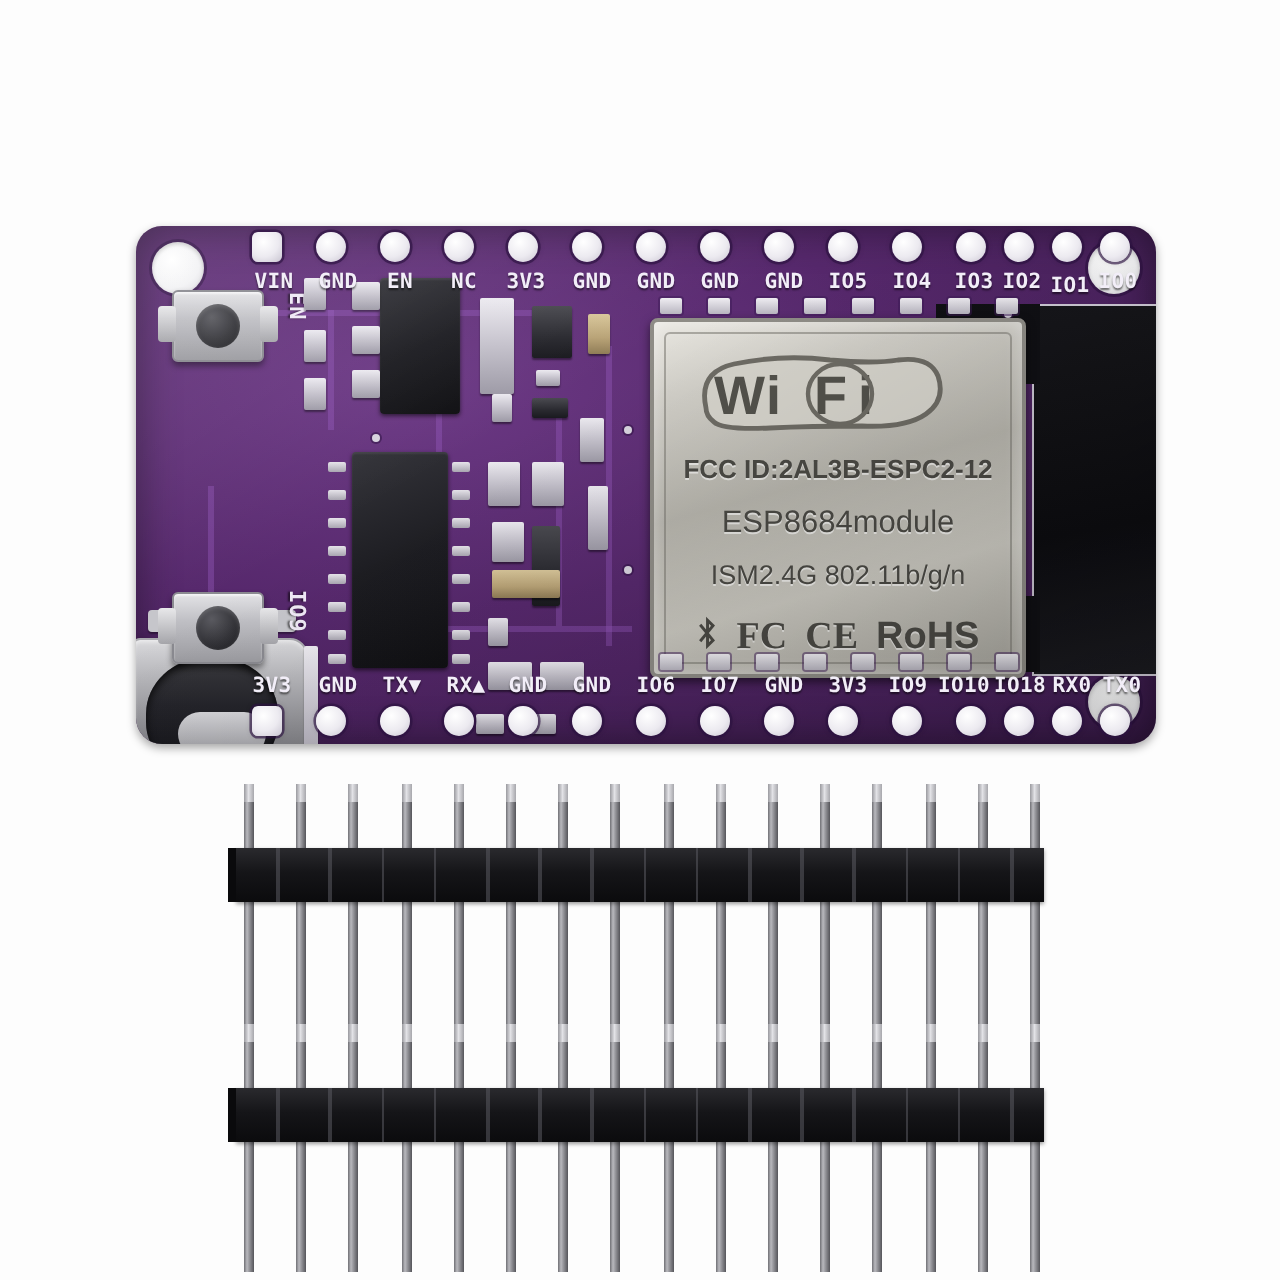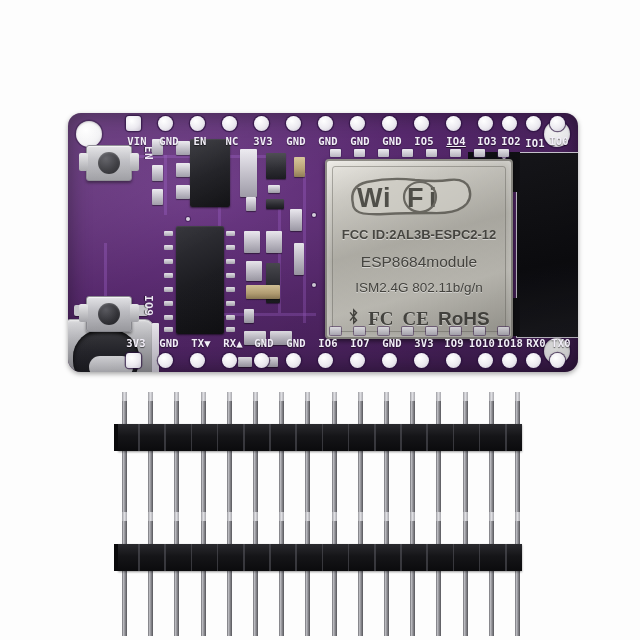--- a/index.html
+++ b/index.html
@@ -338,21 +338,21 @@
     <div class="padlbl" style="left:137px;top:135px;">VIN</div>
     <div class="padlbl" style="left:169px;top:135px;">GND</div>
     <div class="padlbl" style="left:200px;top:135px;">EN</div>
     <div class="padlbl" style="left:232px;top:135px;">NC</div>
     <div class="padlbl" style="left:263px;top:135px;">3V3</div>
     <div class="padlbl" style="left:296px;top:135px;">GND</div>
     <div class="padlbl" style="left:328px;top:135px;">GND</div>
     <div class="padlbl" style="left:360px;top:135px;">GND</div>
     <div class="padlbl" style="left:392px;top:135px;">GND</div>
     <div class="padlbl" style="left:424px;top:135px;">IO5</div>
-    <div class="padlbl" style="left:456px;top:135px;text-decoration:underline;">IO4</div>
+    <div class="padlbl" style="left:456px;top:135px;">IO4</div>
     <div class="padlbl" style="left:487px;top:135px;">IO3</div>
     <div class="padlbl" style="left:511px;top:135px;">IO2</div>
     <div class="padlbl" style="left:535px;top:137px;">IO1</div>
     <div class="padlbl" style="left:559px;top:135px;">IO0</div>
   </div>
 
   <div>
     <div class="pad sq" style="left:126px;top:353px;"></div>
     <div class="pad" style="left:158px;top:353px;"></div>
     <div class="pad" style="left:190px;top:353px;"></div>

